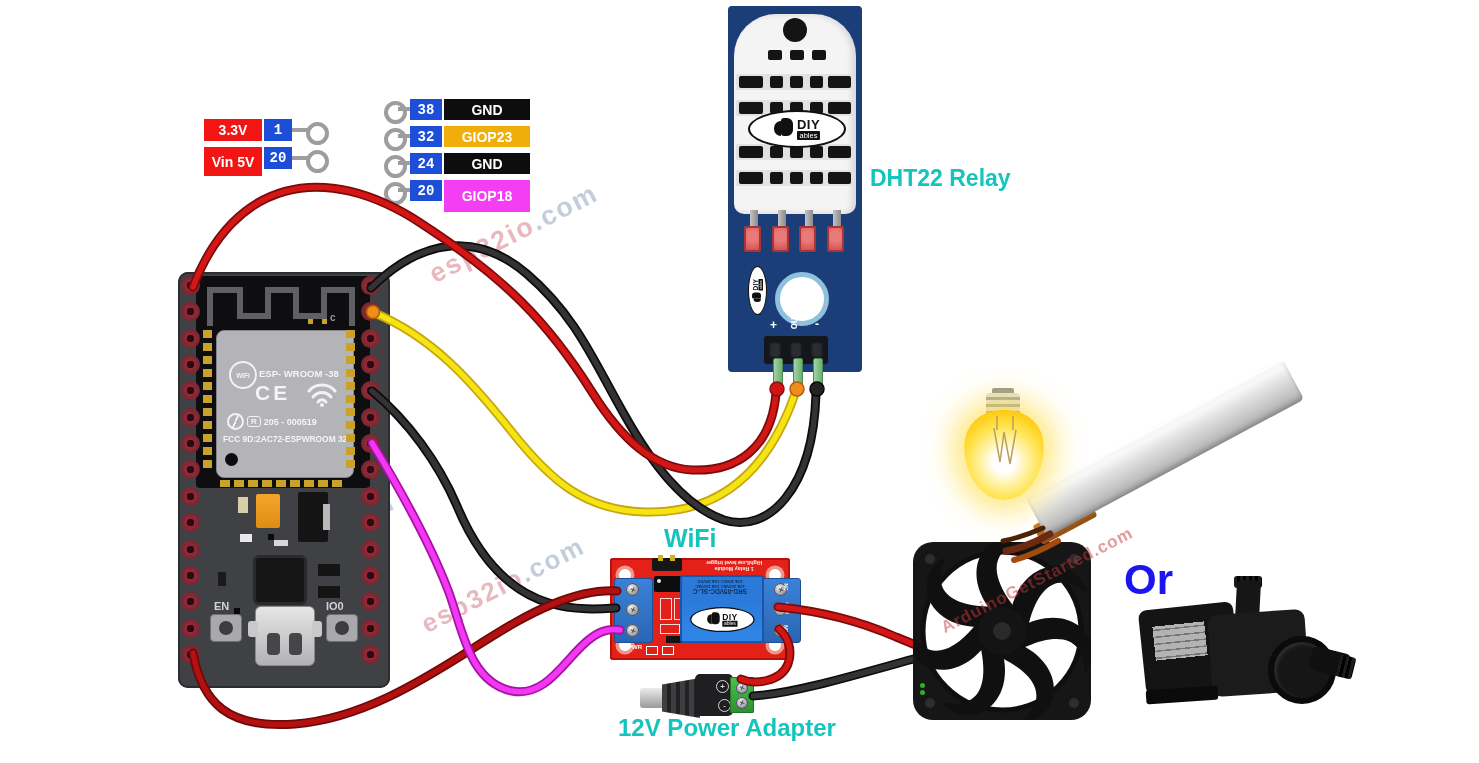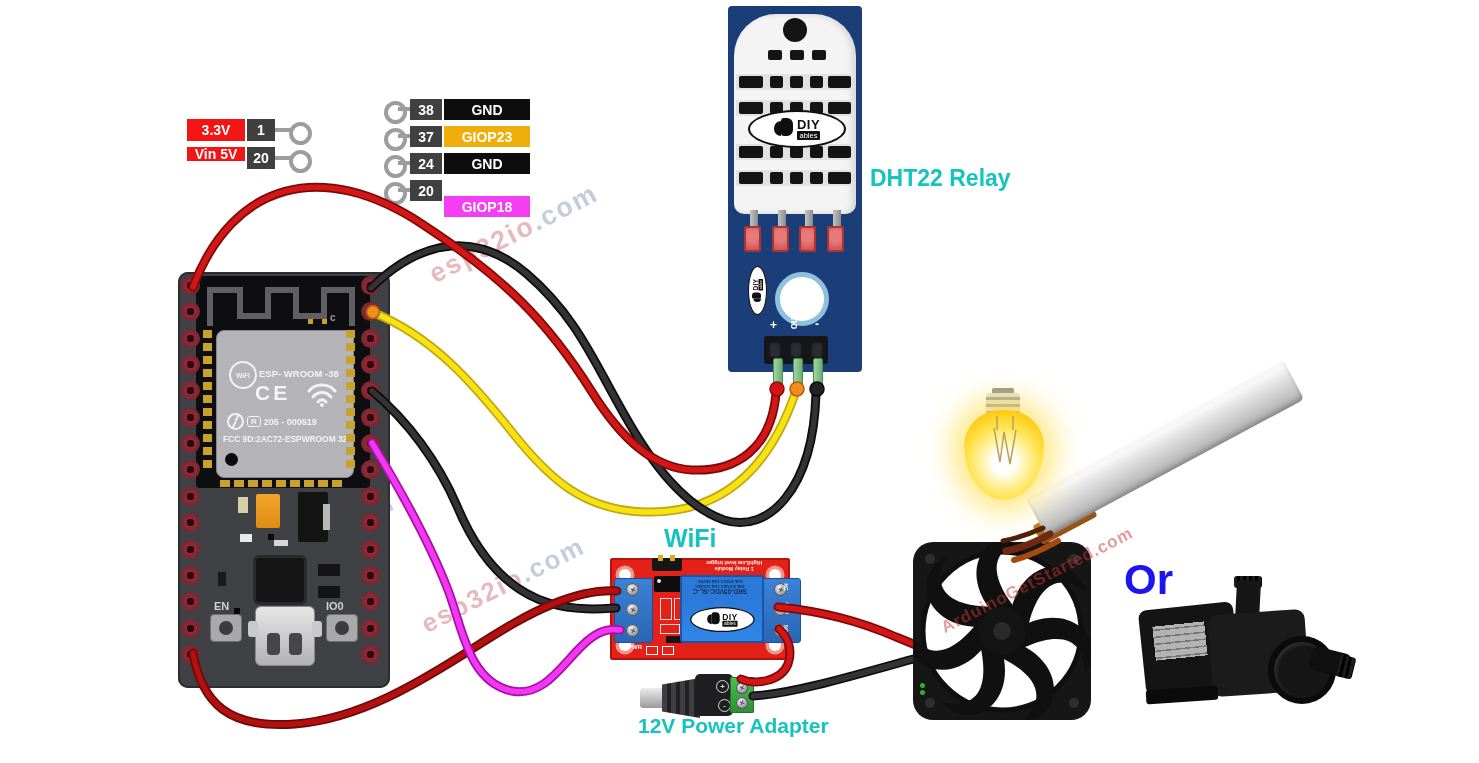--- a/index.html
+++ b/index.html
@@ -12,21 +12,21 @@
       font-size:26px;font-weight:bold;letter-spacing:2px;pointer-events:none;}
   .wm .pa{color:rgba(214,125,138,.55);} .wm .pb{color:rgba(148,164,190,.55);}
   .wm-red{position:absolute;transform:rotate(-27deg);transform-origin:left top;white-space:nowrap;
       font-size:17px;font-weight:bold;letter-spacing:1px;color:rgba(200,55,55,.5);pointer-events:none;}
   
   .cyan-label{position:absolute;color:#15c4bd;font-weight:bold;white-space:nowrap;}
   #or-label{position:absolute;color:#1b15f0;font-weight:800;font-size:42px;}
   
   .lg-box{position:absolute;color:#fff;font-weight:bold;font-size:14px;display:flex;
           align-items:center;justify-content:center;}
-  .lg-red{background:#f31414;} .lg-gray{background:#404040;}
+  .lg-red{background:#f31414;} .lg-gray{background:#1d4ed8;font-family:Liberation Mono, monospace;}
   .lg-gnd{background:#0d0d0d;} .lg-g23{background:#efae0a;} .lg-g18{background:#f43ef4;}
   .donut{position:absolute;width:15px;height:15px;border:4px solid #9d9d9d;border-radius:50%;background:#fff;}
   .stub{position:absolute;height:4px;background:#9d9d9d;}
   
   #esp32{left:178px;top:272px;width:212px;height:416px;background:#404144;border-radius:10px;
          box-shadow:inset 0 0 0 2px #2c2d30;}
   #esp-module{position:absolute;left:18px;top:4px;width:174px;height:212px;background:#0e0e10;border-radius:4px;}
   #esp-shield{position:absolute;left:20px;top:54px;width:136px;height:146px;background:#b4b4b8;
               border:1px solid #85858b;border-radius:8px;}
   .sh-txt{position:absolute;color:#f4f4f6;font-weight:bold;white-space:nowrap;}
@@ -136,48 +136,48 @@
   <div class="wm" style="left:424px;top:262px;font-size:27px;">
     <span class="pa">esp32io</span><span class="pb">.com</span>
   </div>
   <div class="wm" style="left:226px;top:568px;">
     <span class="pa">esp32io</span><span class="pb">.com</span>
   </div>
   <div class="wm" style="left:416px;top:612px;">
     <span class="pa">esp32io</span><span class="pb">.com</span>
   </div>
 
-  <div class="abs" style="left:187px;top:119px;width:140px;height:60px;">
+  <div class="abs" style="left:204px;top:119px;width:140px;height:60px;">
     <div class="lg-box lg-red" style="left:0;top:0;width:58px;height:22px;">3.3V</div>
     <div class="lg-box lg-gray" style="left:60px;top:0;width:28px;height:22px;">1</div>
     <div class="stub" style="left:88px;top:9px;width:18px;"></div>
     <div class="donut" style="left:102px;top:3px;"></div>
-    <div class="lg-box lg-red" style="left:0;top:28px;width:58px;height:14px;">Vin 5V</div>
+    <div class="lg-box lg-red" style="left:0;top:28px;width:58px;height:29px;">Vin 5V</div>
     <div class="lg-box lg-gray" style="left:60px;top:28px;width:28px;height:22px;">20</div>
     <div class="stub" style="left:88px;top:37px;width:18px;"></div>
     <div class="donut" style="left:102px;top:31px;"></div>
   </div>
 
   <div class="abs" style="left:384px;top:99px;width:160px;height:110px;">
     <div class="donut" style="left:0;top:2px;"></div>
       <div class="stub" style="left:14px;top:8px;width:14px;"></div>
     <div class="lg-box lg-gray" style="left:26px;top:0;width:32px;height:21px;">38</div>
     <div class="lg-box lg-gnd" style="left:60px;top:0;width:86px;height:21px;">GND</div>
     <div class="donut" style="left:0;top:29px;"></div>
       <div class="stub" style="left:14px;top:35px;width:14px;"></div>
-    <div class="lg-box lg-gray" style="left:26px;top:27px;width:32px;height:21px;">37</div>
+    <div class="lg-box lg-gray" style="left:26px;top:27px;width:32px;height:21px;">32</div>
     <div class="lg-box lg-g23" style="left:60px;top:27px;width:86px;height:21px;">GIOP23</div>
     <div class="donut" style="left:0;top:56px;"></div>
       <div class="stub" style="left:14px;top:62px;width:14px;"></div>
     <div class="lg-box lg-gray" style="left:26px;top:54px;width:32px;height:21px;">24</div>
     <div class="lg-box lg-gnd" style="left:60px;top:54px;width:86px;height:21px;">GND</div>
     <div class="donut" style="left:0;top:83px;"></div>
       <div class="stub" style="left:14px;top:89px;width:14px;"></div>
     <div class="lg-box lg-gray" style="left:26px;top:81px;width:32px;height:21px;">20</div>
-    <div class="lg-box lg-g18" style="left:60px;top:97px;width:86px;height:21px;">GIOP18</div>
+    <div class="lg-box lg-g18" style="left:60px;top:81px;width:86px;height:32px;">GIOP18</div>
   </div>
 
   <div class="abs" id="esp32">
     <div id="esp-module">
       <svg width="166" height="52" style="position:absolute;left:4px;top:2px;">
         <path d="M10,48 L10,12 L40,12 L40,38 L68,38 L68,12 L96,12 L96,38 L124,38 L124,12 L152,12 L152,48" fill="none" stroke="#5f5f64" stroke-width="6"></path>
       </svg>
       <span class="abs" style="left:134px;top:36px;color:#9a9a9e;font-size:10px;font-weight:bold;">c</span>
       <span class="abs" style="left:112px;top:43px;width:5px;height:5px;background:#c9a22b;"></span>
       <span class="abs" style="left:126px;top:43px;width:5px;height:5px;background:#c9a22b;"></span>
@@ -554,16 +554,16 @@
     <div class="pmp" style="left:94px;top:-8px;width:24px;height:42px;background:#161616;border-radius:5px;transform:rotate(3deg);"></div>
     <div class="pmp" style="left:68px;top:24px;width:97px;height:82px;background:#1b1b1b;border-radius:10px;transform:rotate(-4deg);"></div>
     <div class="pmp" style="left:126px;top:48px;width:56px;height:56px;border-radius:50%;background:#161616;border:6px solid #0b0b0b;box-shadow:inset 2px 2px 4px #333;"></div>
     <div class="pmp" style="left:168px;top:62px;width:40px;height:24px;background:#101010;border-radius:6px;transform:rotate(14deg);"></div>
     <div class="pmp" style="left:196px;top:68px;width:16px;height:22px;border-radius:3px;background:repeating-linear-gradient(90deg,#1c1c1c 0 3px,#000 3px 6px);transform:rotate(14deg);"></div>
     <div class="pmp" style="left:4px;top:100px;width:72px;height:14px;background:#0b0b0b;border-radius:3px;transform:rotate(-4deg);"></div>
   </div>
 
   <div class="cyan-label" style="left:870px;top:165px;font-size:23px;">DHT22 Relay</div>
   <div class="cyan-label" style="left:664px;top:524px;font-size:25px;">WiFi</div>
-  <div class="cyan-label" style="left:618px;top:714px;font-size:21px;margin-left:20px;">12V Power Adapter</div>
+  <div class="cyan-label" style="left:618px;top:714px;font-size:24px;">12V Power Adapter</div>
   <div id="or-label" style="left:1124px;top:556px;">Or</div>
 
 </div>
 
 </body></html>

